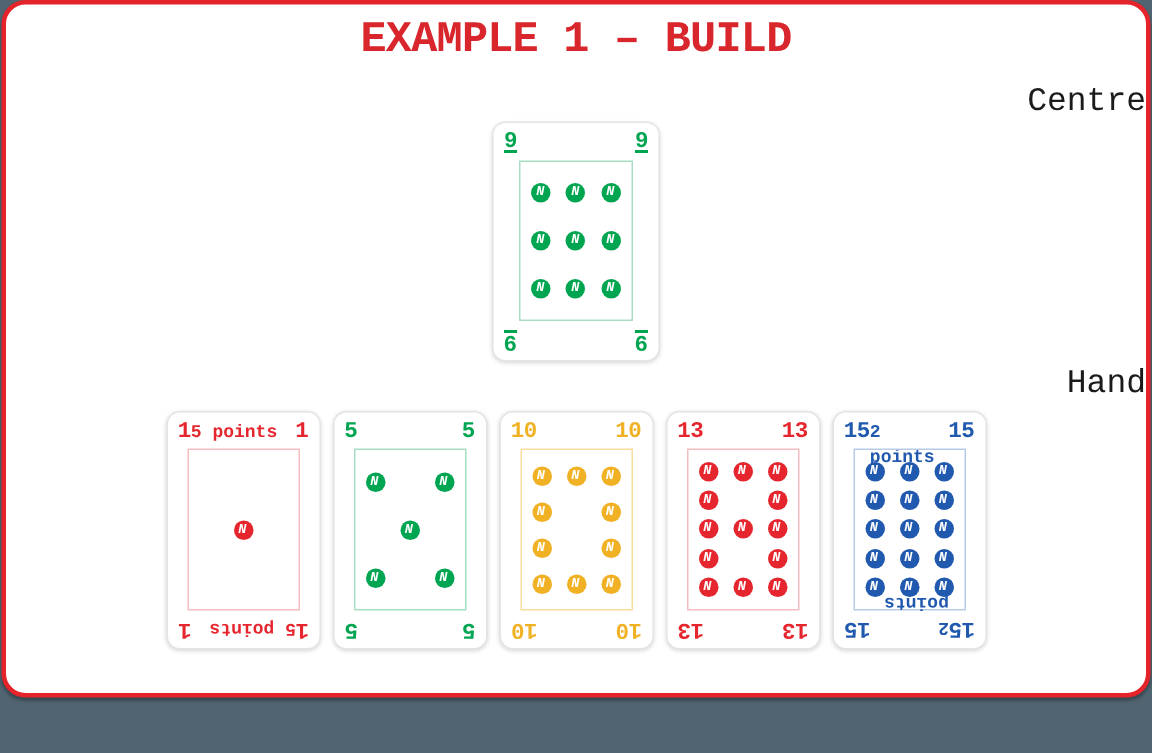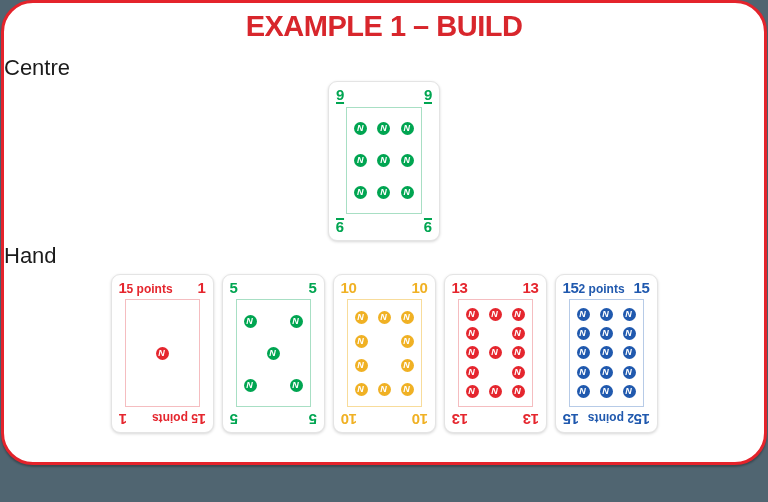--- a/index.html
+++ b/index.html
@@ -12,38 +12,39 @@
     background: #506571;
     overflow: hidden;
   }
 
   .panel {
     position: absolute;
     left: 1px; right: 1px; top: 0;
     height: 465px;
     background: #ffffff;
     border: 3px solid #e4232b;
-    border-radius: 32px;
+    border-radius: 16px;
     box-shadow: 0 2px 2px rgba(0,0,0,0.28);
+    font-family: Liberation Mono, monospace;
   }
 
   .title {
     position: absolute;
     top: 7px; left: 0; right: 0;
     text-align: center;
     font-size: 29px;
     font-weight: 700;
     letter-spacing: -0.5px;
     color: #d8262c;
   }
 
   .section-label {
     position: absolute;
     left: 0; right: 0;
-    text-align: left;
+    text-align: right;
     font-size: 22px;
     font-weight: 400;
     color: #1b1b1b;
   }
   .centre-label { top: 52px; }
   .hand-label   { top: 240px; }
 
   .centre-slot {
     position: absolute;
     top: 78px; left: 0; right: 0;

